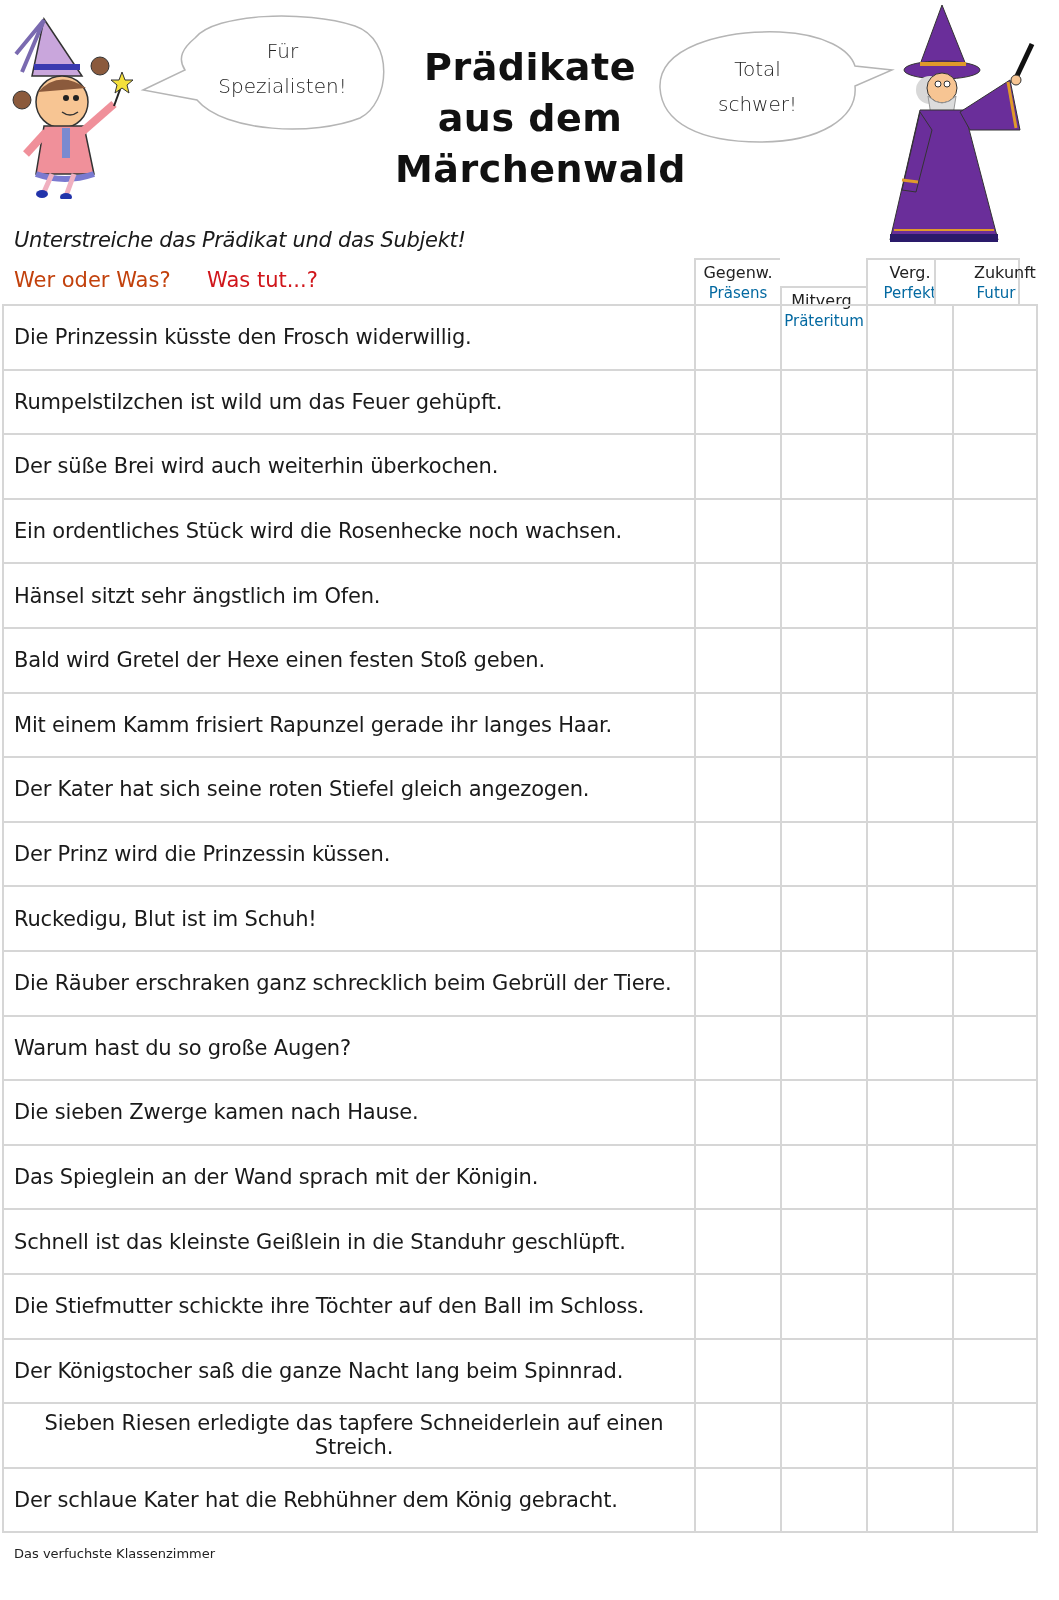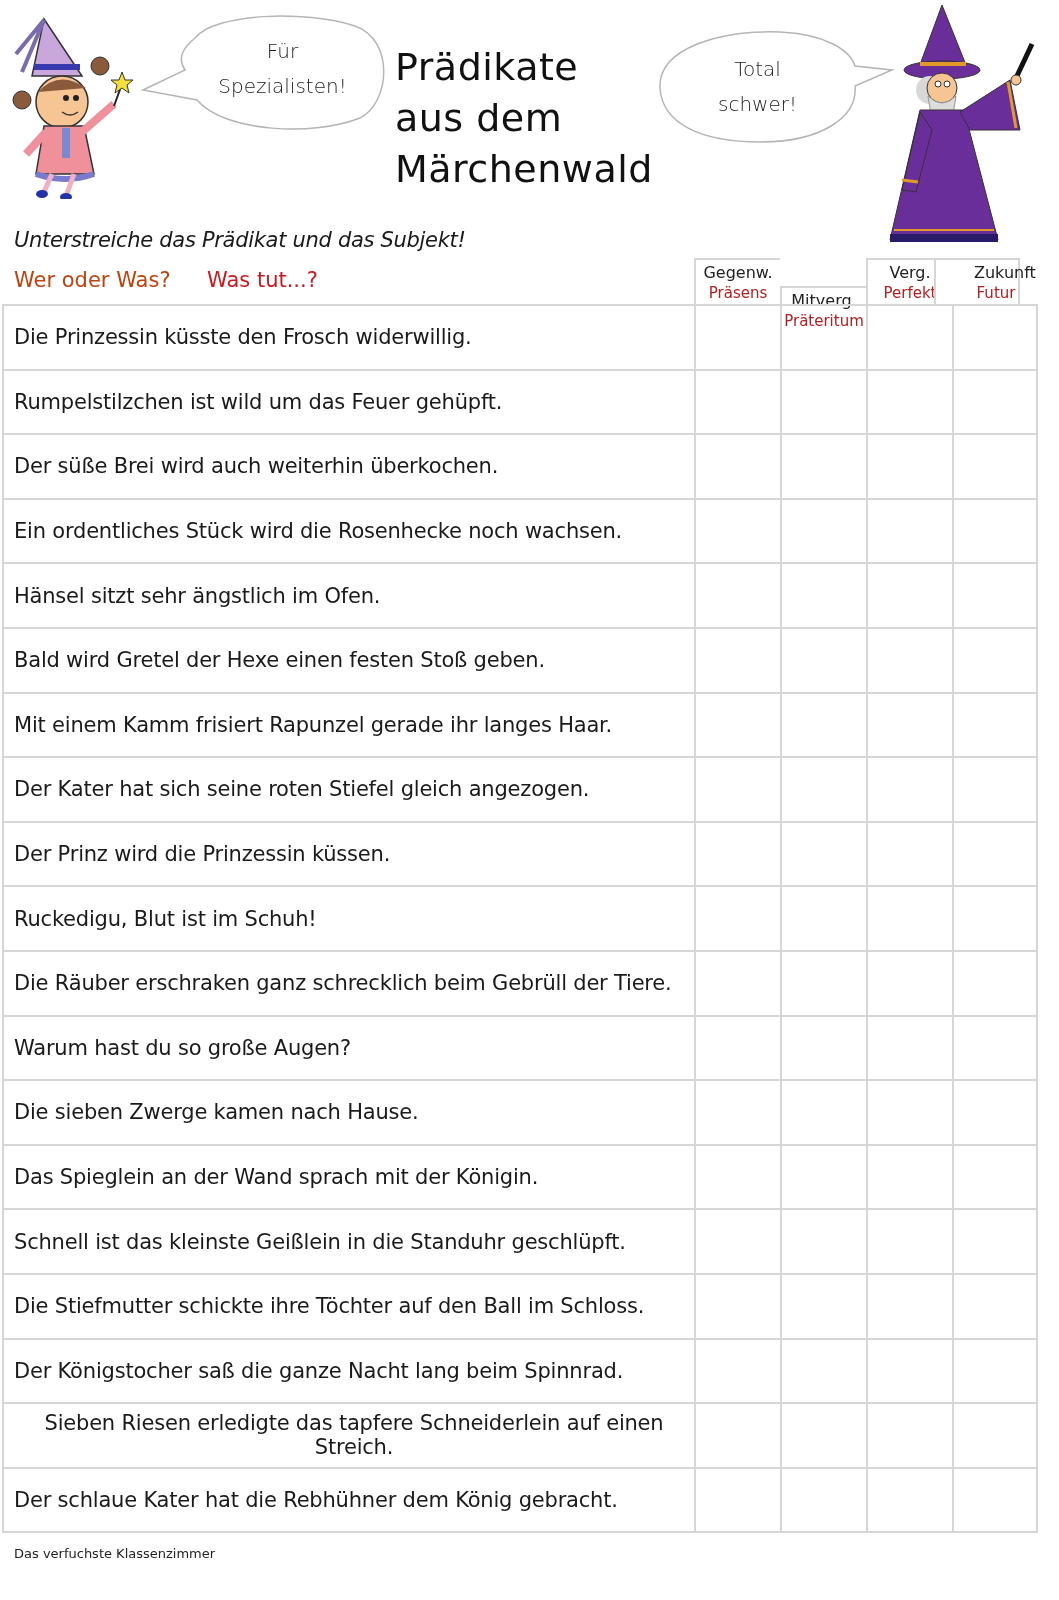--- a/index.html
+++ b/index.html
@@ -16,42 +16,42 @@
     .bubble-svg { position: absolute; }
     .bubble-text {
       position: absolute; text-align: center;
       font-family: "DejaVu Sans", sans-serif; font-weight: 300;
       font-size: 20px; line-height: 35px; color: #222;
     }
 
     
     .title {
       position: absolute; left: 395px; top: 42px; width: 270px;
-      font-family: "DejaVu Sans", sans-serif; font-weight: normal;
+      text-align: center; font-family: "DejaVu Sans", sans-serif; font-weight: bold;
       font-size: 38px; line-height: 51px; color: #111; letter-spacing: 0.5px;
     }
 
     .instruction {
       position: absolute; left: 14px; top: 228px;
       font-family: "DejaVu Sans", sans-serif; font-style: italic;
       font-size: 21px; color: #1a1a1a; letter-spacing: -0.3px;
     }
     .hint { position: absolute; top: 268px; font-size: 21px; font-family: "DejaVu Sans", sans-serif; }
     .hint.subject { left: 14px; color: #c2410c; }
     .hint.predicate { left: 207px; color: #d0161b; }
 
     
     .tense-head {
       position: absolute; top: 258px; height: 46px; width: 86px;
       border-left: 2px solid #d6d6d6; border-top: 2px solid #d6d6d6;
       text-align: center;
     }
     .tense-head.last { border-right: 2px solid #d6d6d6; }
     .tense-head .de { display: block; font-size: 16px; color: #222; margin-top: 3px; line-height: 20px; }
-    .tense-head .lat { display: block; font-size: 15px; color: #b91c1c; line-height: 20px; }
+    .tense-head .lat { display: block; font-size: 15px; color: #0369a1; line-height: 20px; }
 
     
     .table { position: absolute; left: 2px; top: 304px; width: 1036px; border-top: 2px solid #d6d6d6; text-align: center; }
     .row { display: flex; height: 64.6px; border-bottom: 2px solid #d6d6d6; }
     .cell-sentence {
       width: 692px; border-left: 2px solid #d6d6d6;
       display: flex; align-items: center; padding-left: 10px;
       font-size: 21px; color: #1a1a1a; font-family: "DejaVu Sans", sans-serif; letter-spacing: -0.2px;
     }
     .cell-tense { width: 86px; border-left: 2px solid #d6d6d6; }

